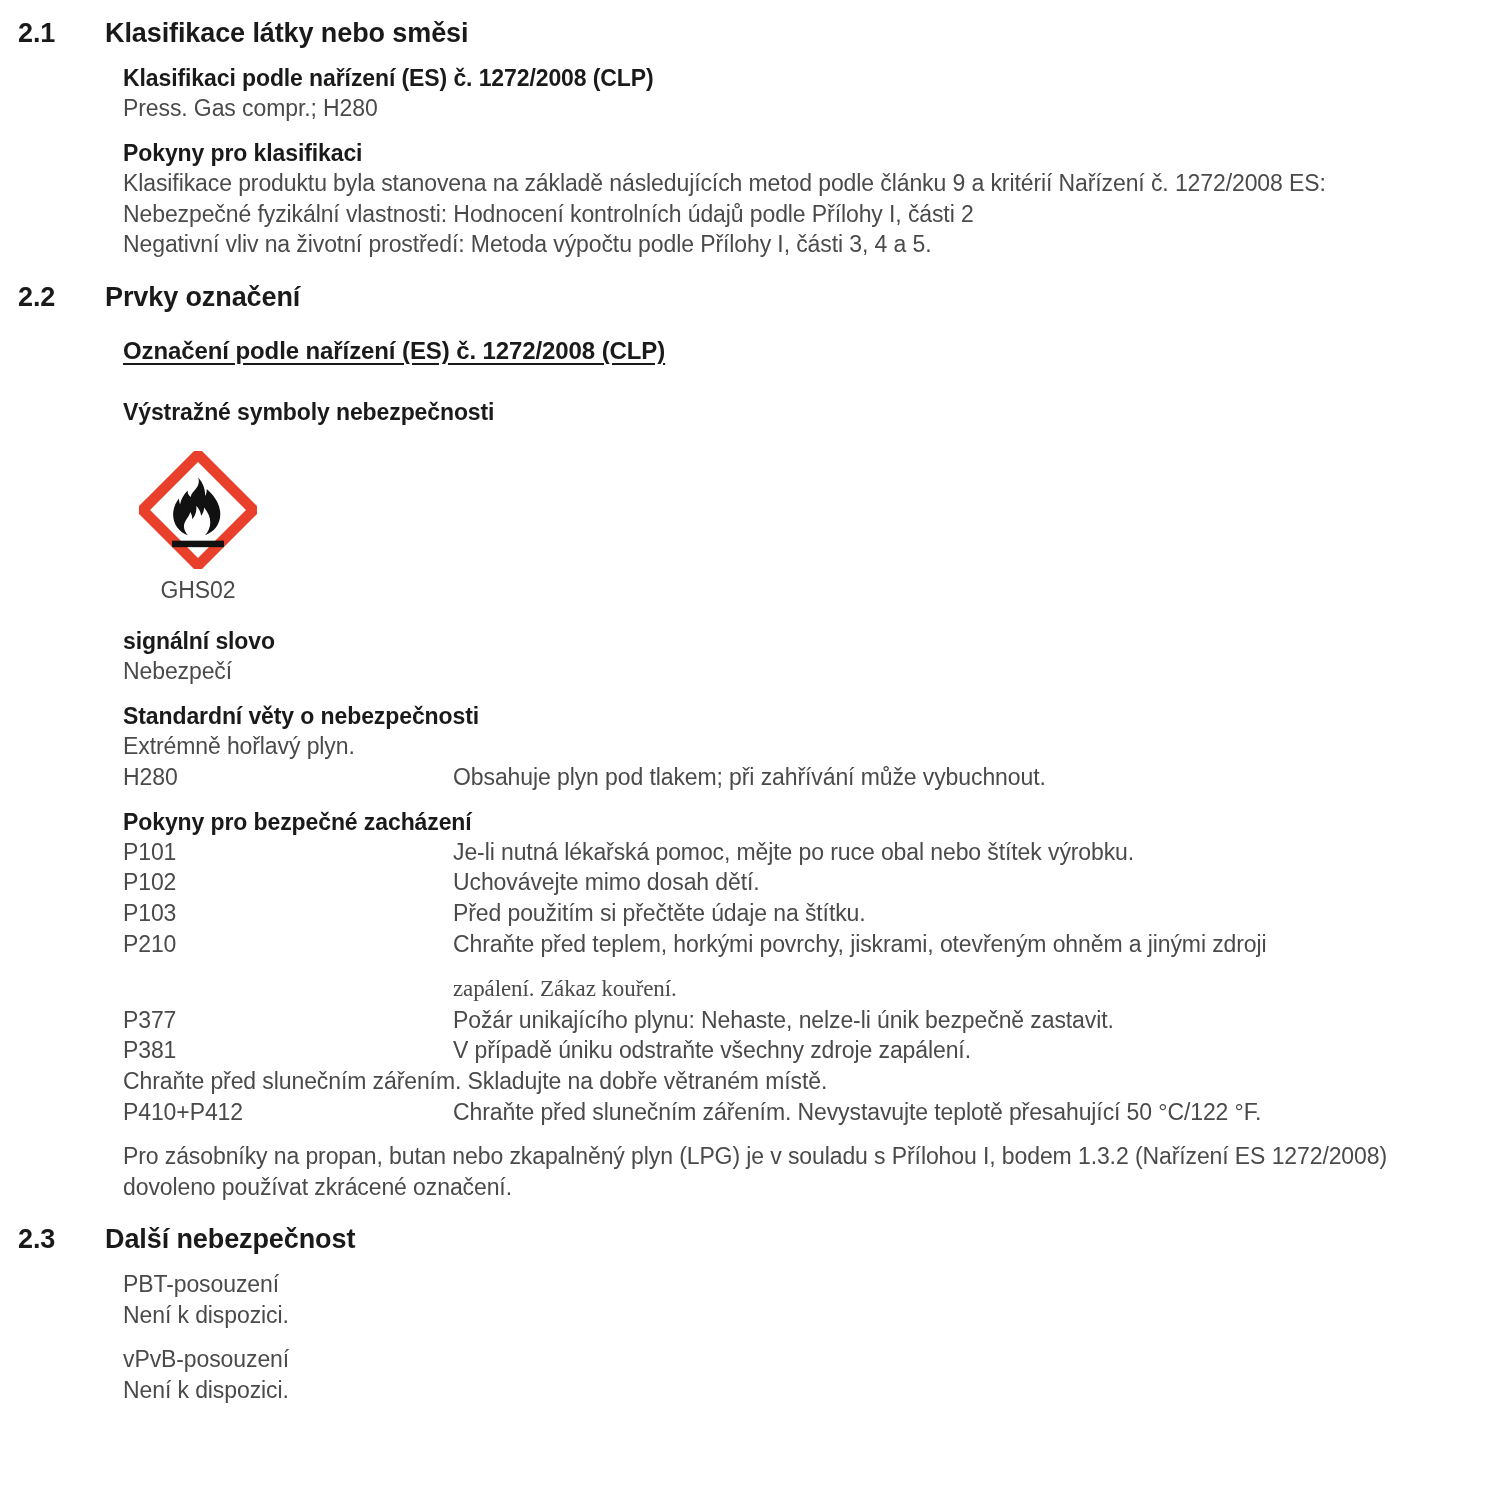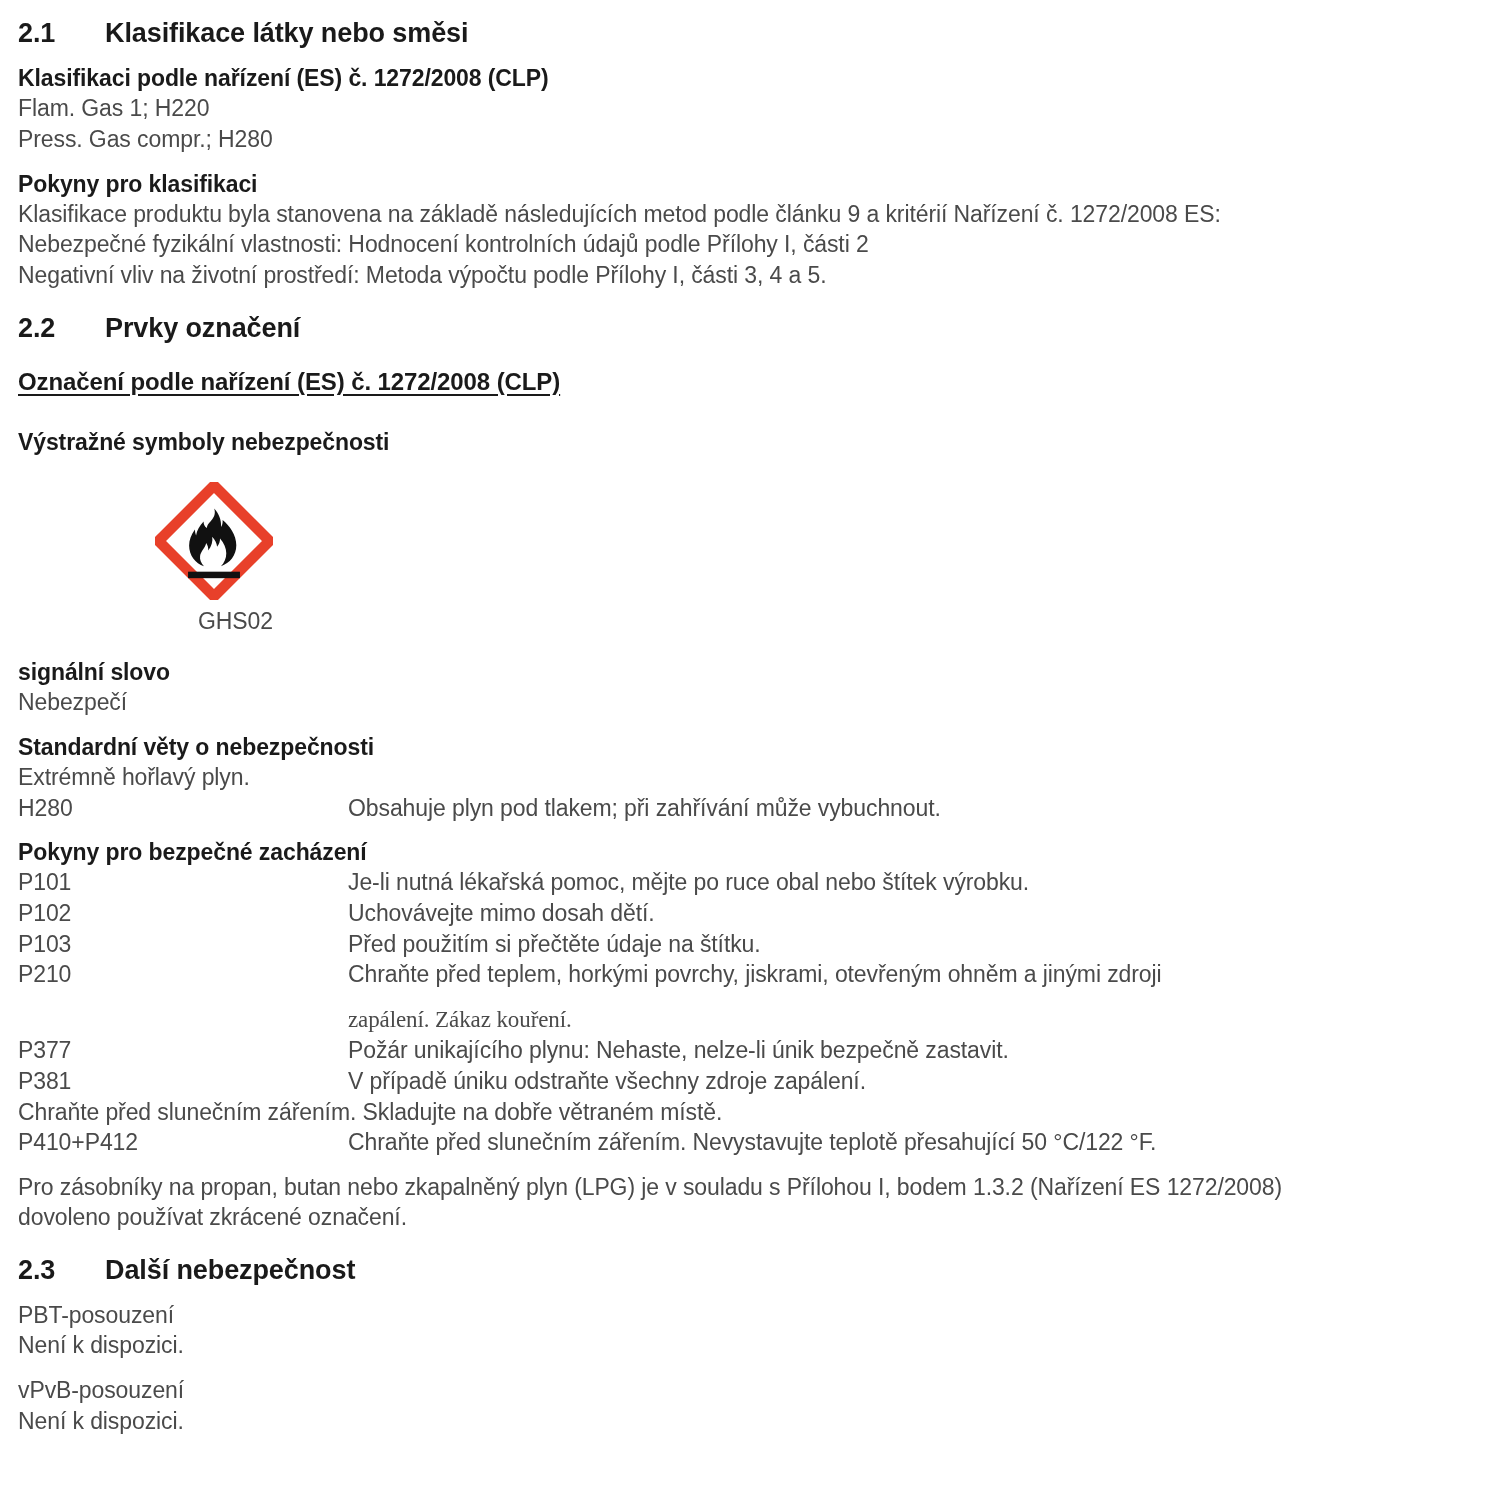--- a/index.html
+++ b/index.html
@@ -33,20 +33,21 @@
     letter-spacing: -0.1px;
   }
   .section-num {
     width: 87px;
     flex: 0 0 87px;
   }
   .section-title { flex: 1; }
 
   
   .block {
+    margin-left: 105px;
   }
   .sub-head {
     font-size: 23px;
     font-weight: bold;
     color: #1a1a1a;
     line-height: 1.32;
     letter-spacing: -0.1px;
   }
   .sub-head.underline {
     display: inline-block;
@@ -83,21 +84,21 @@
     display: block;
     margin-top: 15px;
     font-family: Liberation Serif, serif;
   }
 
   
   .pictogram-wrap {
     margin-left: 105px;
     margin-top: 24px;
     width: 150px;
-    text-align: right;
+    text-align: center;
   }
   .pictogram-caption {
     font-size: 23px;
     color: #4a4a4a;
     margin-top: 4px;
     letter-spacing: -0.1px;
   }
 </style>
 </head>
 <body>
@@ -106,21 +107,20 @@
 
   <div class="section-head">
     <span class="section-num">2.1</span>
     <span class="section-title">Klasifikace látky nebo směsi</span>
   </div>
 
   <div class="gap-sm"></div>
 
   <div class="block">
     <div class="sub-head">Klasifikaci podle nařízení (ES) č. 1272/2008 (CLP)</div>
-    <div class="line">Flam. Gas 1; H220</div>
     <div class="line">Press. Gas compr.; H280</div>
 
     <div class="gap-sm"></div>
 
     <div class="sub-head">Pokyny pro klasifikaci</div>
     <div class="line wide">Klasifikace produktu byla stanovena  na základě následujících metod podle článku 9 a kritérií Nařízení č. 1272/2008 ES:</div>
     <div class="line wide">Nebezpečné fyzikální vlastnosti: Hodnocení kontrolních údajů podle Přílohy I, části 2</div>
     <div class="line wide">Negativní vliv na životní prostředí: Metoda výpočtu podle Přílohy I, části 3, 4 a 5.</div>
   </div>
 

